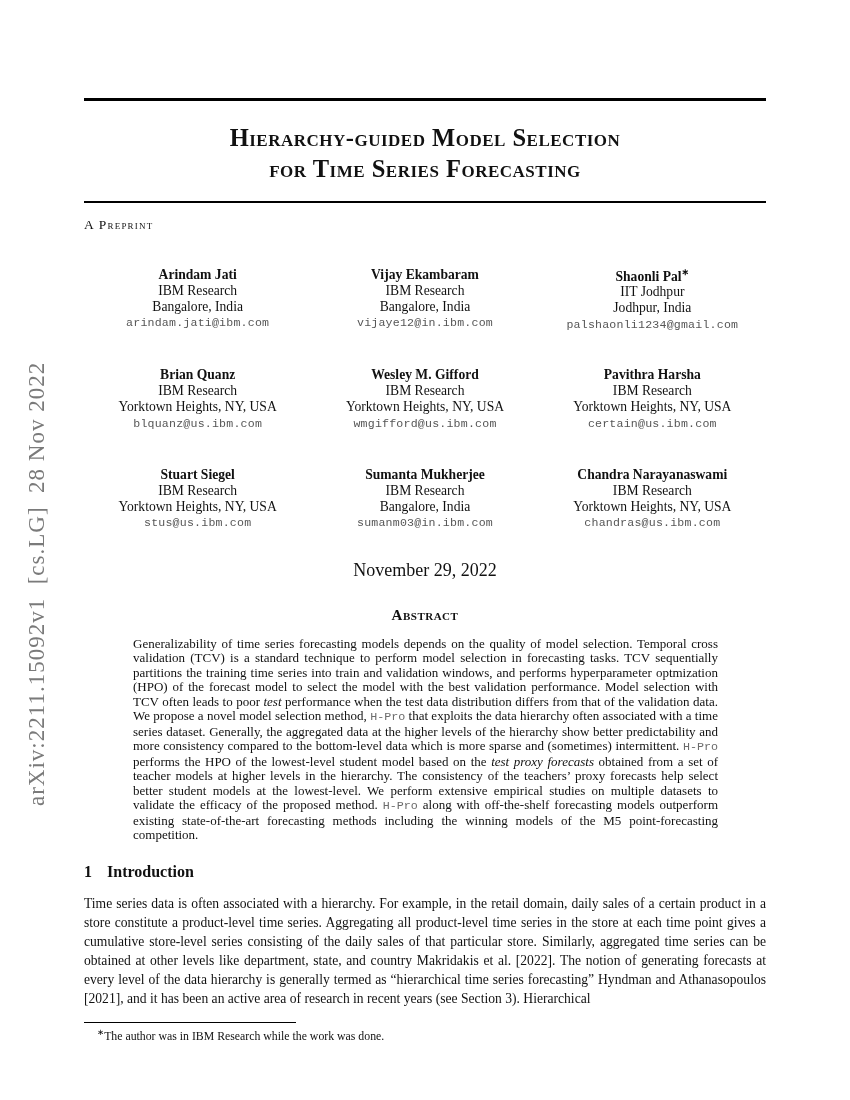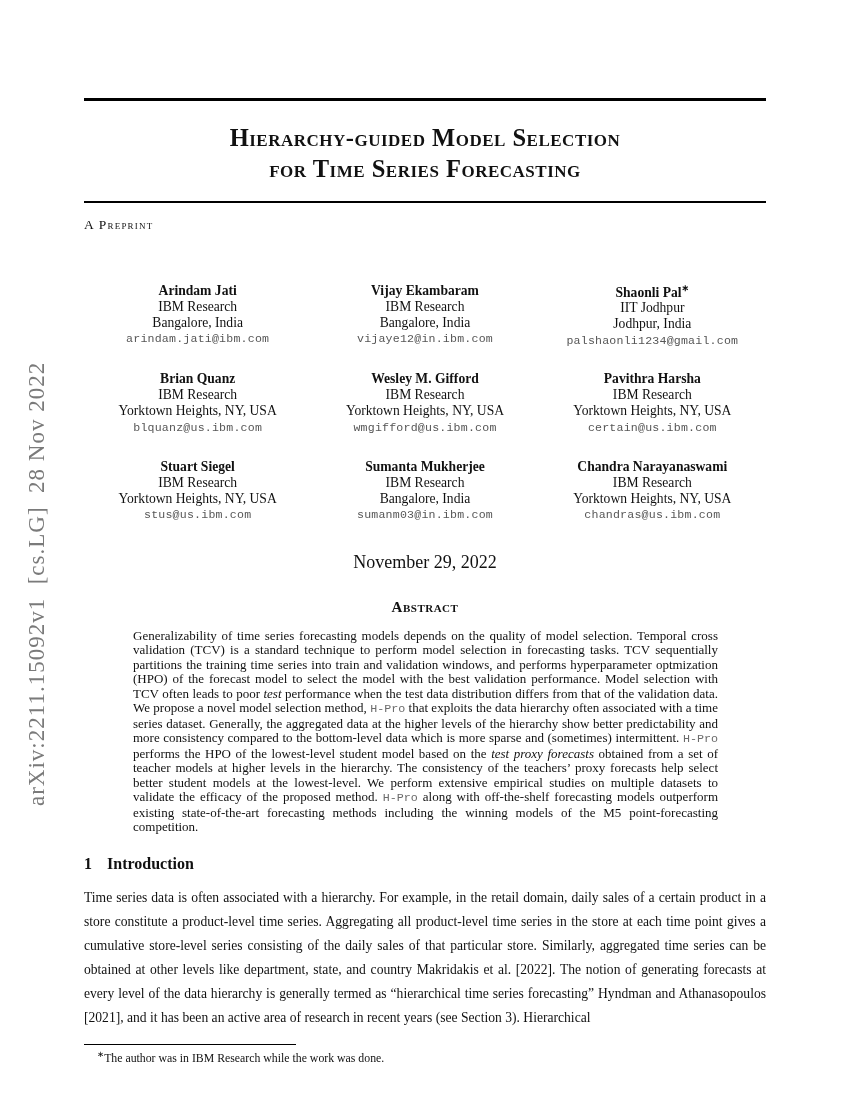--- a/index.html
+++ b/index.html
@@ -39,22 +39,22 @@
   .preprint-label {
     text-align: left;
     font-variant: small-caps;
     font-size: 13.5px;
     letter-spacing: 1.2px;
     margin-top: 14px;
   }
   .authors-grid {
     display: grid;
     grid-template-columns: 1fr 1fr 1fr;
-    row-gap: 24px;
-    margin-top: 50px;
+    row-gap: 36px;
+    margin-top: 34px;
   }
   .author { text-align: center; font-size: 13.6px; line-height: 1.17; }
   .author-name { font-weight: bold; }
   .author-name sup { font-size: 9px; }
   .author-email {
     font-family: "Liberation Mono", monospace;
     font-size: 11.6px;
     color: #565656;
     margin-top: 2px;
     letter-spacing: 0.2px;
@@ -80,21 +80,21 @@
     font-family: "Liberation Mono", monospace;
     font-size: 0.9em;
     color: #6b6b6b;
   }
   .section-heading { font-size: 16px; font-weight: bold; margin-top: 20px; }
   .section-number { margin-right: 15px; }
   .intro-paragraph {
     margin-top: 0;
     text-align: justify;
     font-size: 13.6px;
-    line-height: 24px;
+    line-height: 19px;
   }
   .footnote-rule { width: 212px; height: 1px; background: #000; margin-top: 12px; }
   .footnote {
     font-size: 11.8px;
     margin-top: 4px;
     padding-left: 13px;
   }
   .footnote sup { font-size: 8.5px; }
 </style>
 </head>

